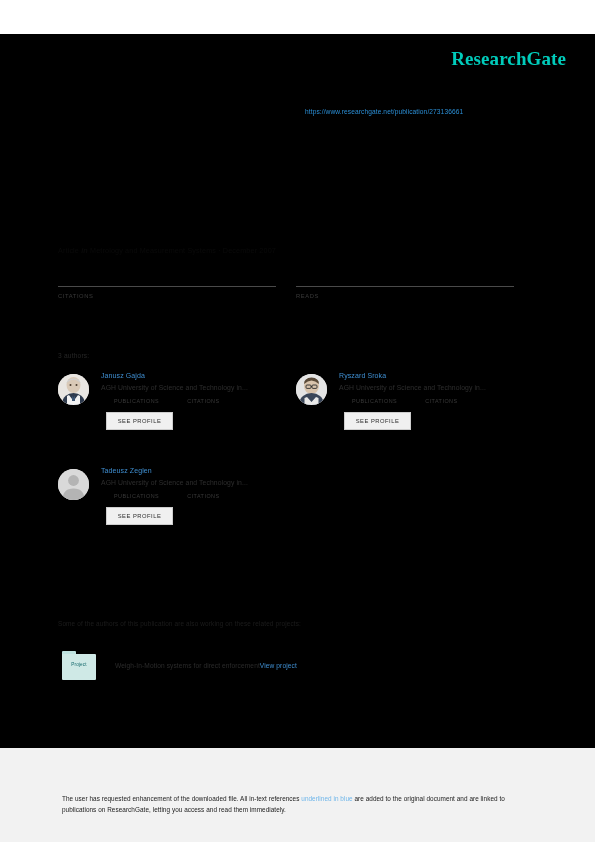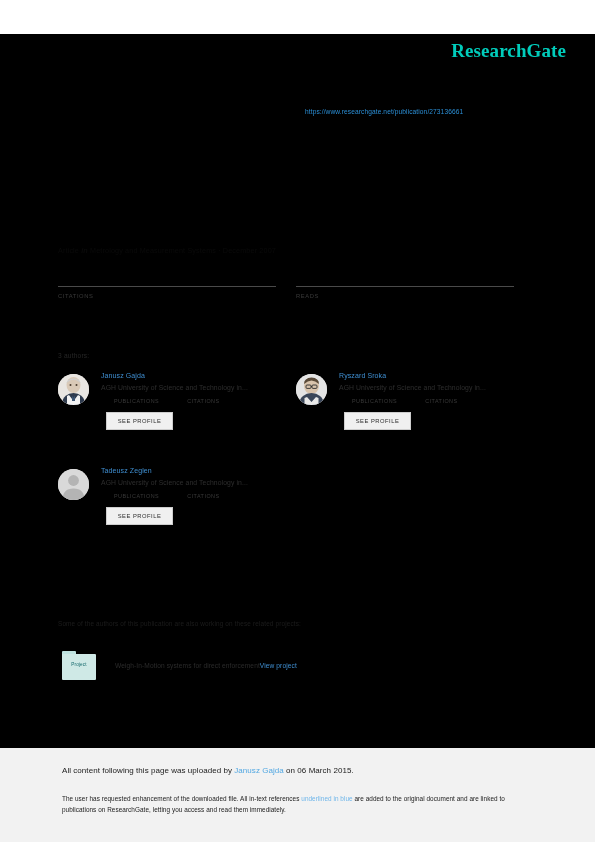--- a/index.html
+++ b/index.html
@@ -26,21 +26,21 @@
   
   .cover {
     position: absolute;
     left: 0; top: 34px;
     width: 595px; height: 714px;
     background: #000000;
   }
 
   .rg-logo {
     position: absolute;
-    right: 29px; top: 6px;
+    right: 29px; top: 14px;
     font-family: "Liberation Serif", serif;
     font-size: 19px;
     font-weight: 700;
     color: #00ccbb;
     letter-spacing: 0.1px;
   }
 
   .access-url {
     position: absolute;
     left: 305px; top: 74px;
@@ -374,19 +374,16 @@
       <div class="folder-body"></div>
       <div class="folder-label">Project</div>
     </div>
     <div class="project-title">Weigh-In-Motion systems for direct enforcement</div>
     <div class="view-project">View project</div>
   </div>
 
 </div>
 
 <div class="footer">
-  <div class="footer-upload">
-    <span>All content following this page was uploaded by </span><span class="uploader">Janusz Gajda</span><span> on 06 March 2015.</span>
-  </div>
   <div class="footer-note">
     <span>The user has requested enhancement of the downloaded file. All in-text references </span><span class="blue-link">underlined in blue</span><span> are added to the original document and are linked to publications on ResearchGate, letting you access and read them immediately.</span>
   </div>
 </div>
 
 </body></html>

